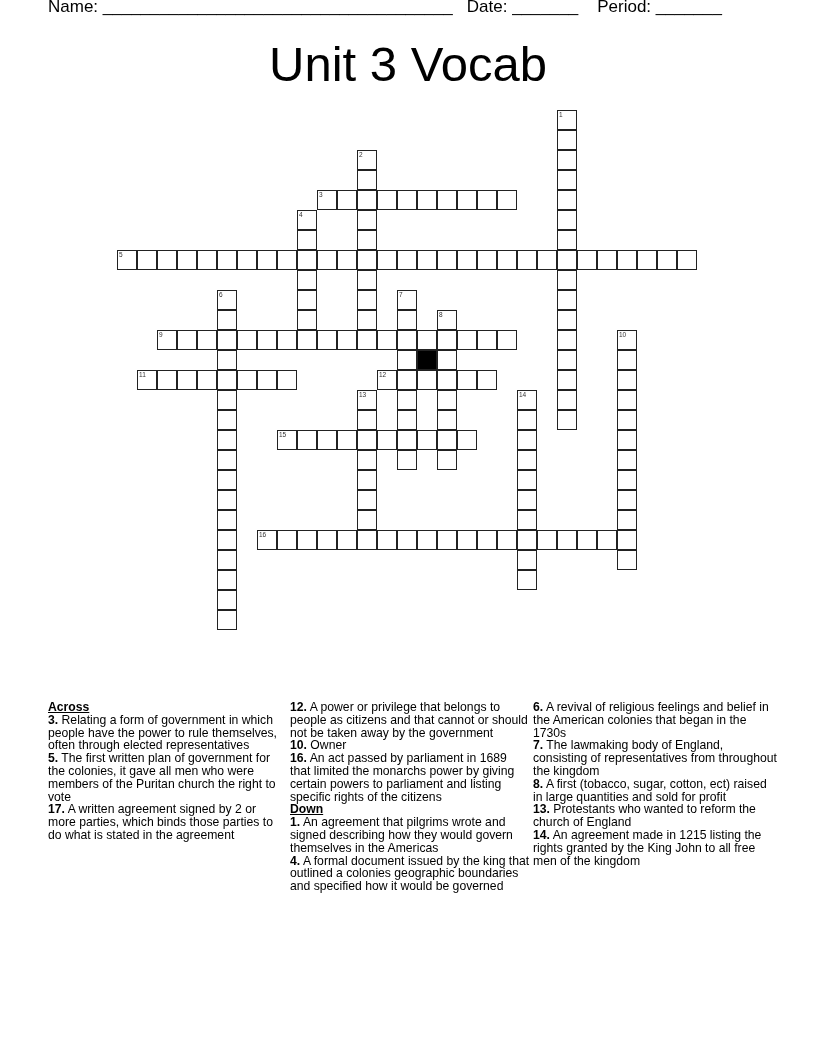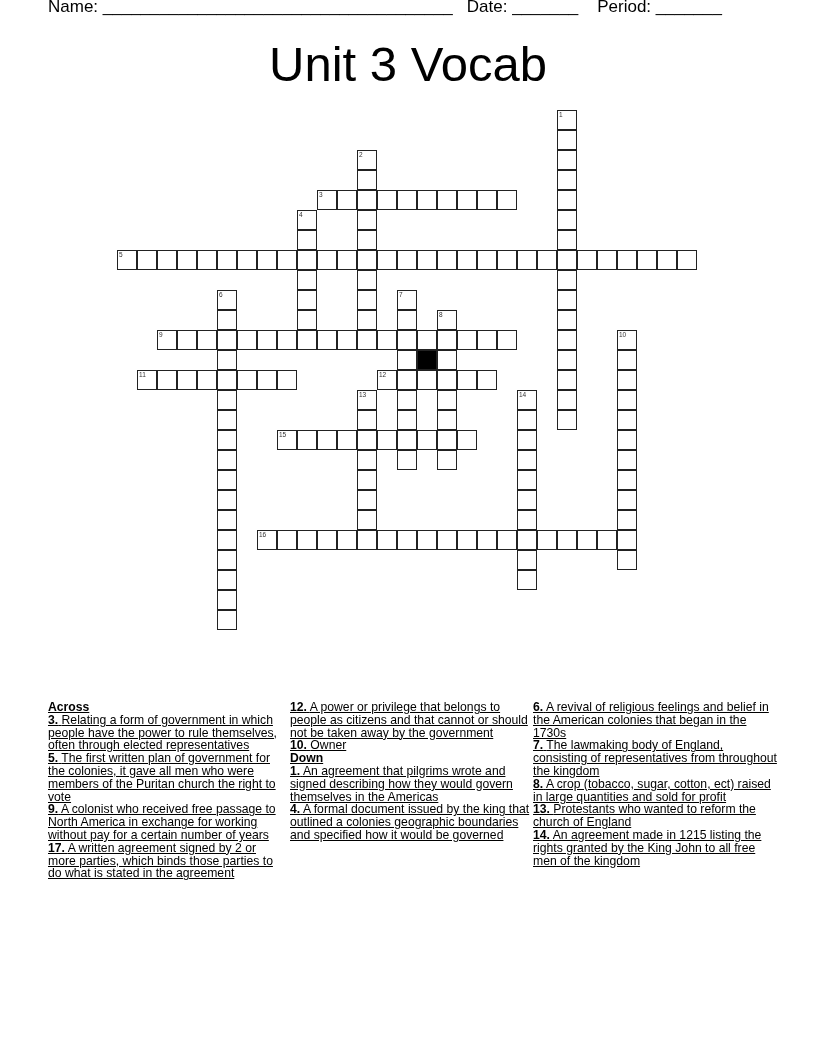--- a/index.html
+++ b/index.html
@@ -11,21 +11,21 @@
     #grid { position: absolute; left: 0; top: 0; width: 816px; height: 660px; }
     .cell { position: absolute; width: 20px; height: 20px; box-sizing: border-box;
             border: 1px solid #222; background: #fff; }
     .cell.black { background: #000; }
     .cell .num { position: absolute; top: 0; left: 1px; font-size: 6.5px; line-height: 7px; color: #333; }
     .clues { position: absolute; top: 701px; font-size: 12.2px; line-height: 12.8px; }
     .col1 { left: 48px; width: 235px; }
     .col2 { left: 290px; width: 240px; }
     .col3 { left: 533px; width: 245px; }
     .clue-head { font-weight: bold; text-decoration: underline; display: block; }
-    .clue { display: block; text-decoration: underline; }
+    .clue { display: block; }
     .clue b { font-weight: bold; }
   </style>
 </head>
 <body>
 
 <div class="header-line">Name: _____________________________________   Date: _______    Period: _______</div>
 <div class="title">Unit 3 Vocab</div>
 
 <div id="grid">
     <div class="cell" style="left: 557px; top: 110px;">
@@ -239,31 +239,31 @@
     <div class="cell" style="left: 557px; top: 530px;"></div>
     <div class="cell" style="left: 577px; top: 530px;"></div>
     <div class="cell" style="left: 597px; top: 530px;"></div>
     <div class="cell black" style="left: 417px; top: 350px;"></div>
   </div>
 
 <div class="clues col1">
   <span class="clue-head">Across</span>
   <span class="clue"><b>3.</b> <span>Relating a form of government in which people have the power to rule themselves, often through elected representatives</span></span>
   <span class="clue"><b>5.</b> <span>The first written plan of government for the colonies, it gave all men who were members of the Puritan church the right to vote</span></span>
-  <span class="clue"><b>9.</b> <span>A colonist who received free passage to North America in exchange for working without pay for a certain number of years</span></span>
   <span class="clue"><b>17.</b> <span>A written agreement signed by 2 or more parties, which binds those parties to do what is stated in the agreement</span></span>
 </div>
 
 <div class="clues col2">
   <span class="clue"><b>12.</b> <span>A power or privilege that belongs to people as citizens and that cannot or should not be taken away by the government</span></span>
   <span class="clue"><b>10.</b> <span>Owner</span></span>
+  <span class="clue"><b>16.</b> <span>An act passed by parliament in 1689 that limited the monarchs power by giving certain powers to parliament and listing specific rights of the citizens</span></span>
   <span class="clue-head">Down</span>
   <span class="clue"><b>1.</b> <span>An agreement that pilgrims wrote and signed describing how they would govern themselves in the Americas</span></span>
   <span class="clue"><b>4.</b> <span>A formal document issued by the king that outlined a colonies geographic boundaries and specified how it would be governed</span></span>
 </div>
 
 <div class="clues col3">
   <span class="clue"><b>6.</b> <span>A revival of religious feelings and belief in the American colonies that began in the 1730s</span></span>
   <span class="clue"><b>7.</b> <span>The lawmaking body of England, consisting of representatives from throughout the kingdom</span></span>
-  <span class="clue"><b>8.</b> <span>A crop (tobacco, sugar, cotton, ect) raised in large quantities and sold for profit</span></span>
+  <span class="clue"><b>8.</b> <span>A first (tobacco, sugar, cotton, ect) raised in large quantities and sold for profit</span></span>
   <span class="clue"><b>13.</b> <span>Protestants who wanted to reform the church of England</span></span>
   <span class="clue"><b>14.</b> <span>An agreement made in 1215 listing the rights granted by the King John to all free men of the kingdom</span></span>
 </div>
 
 </body></html>

